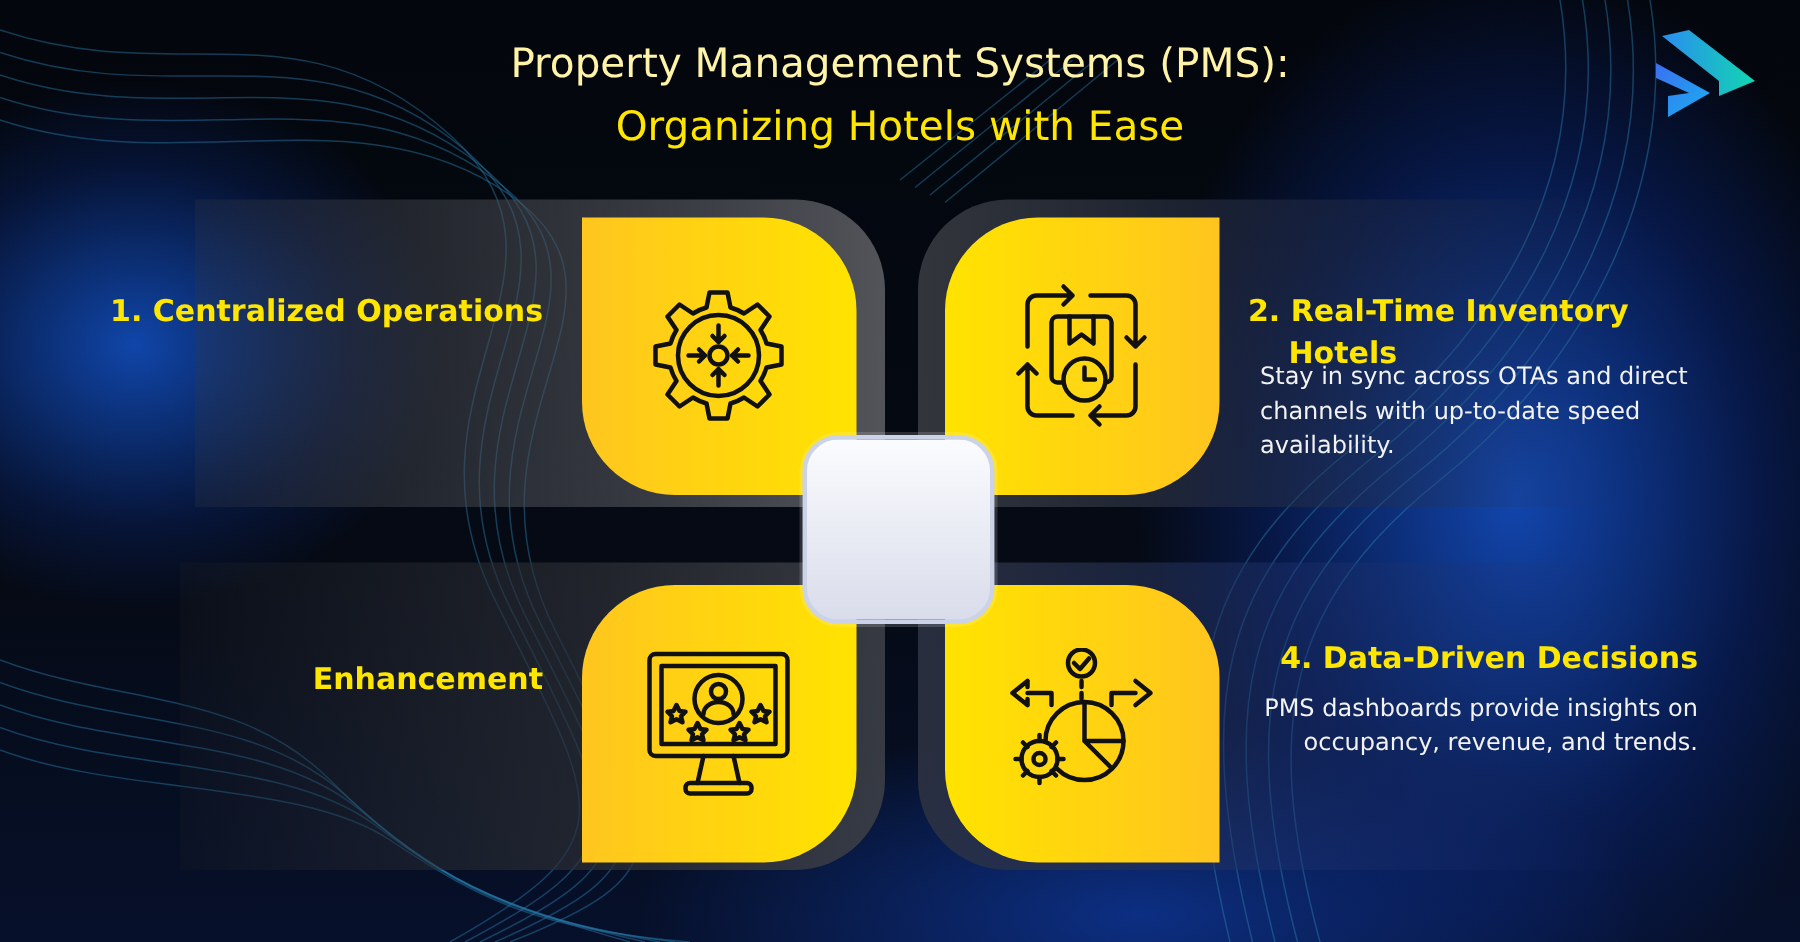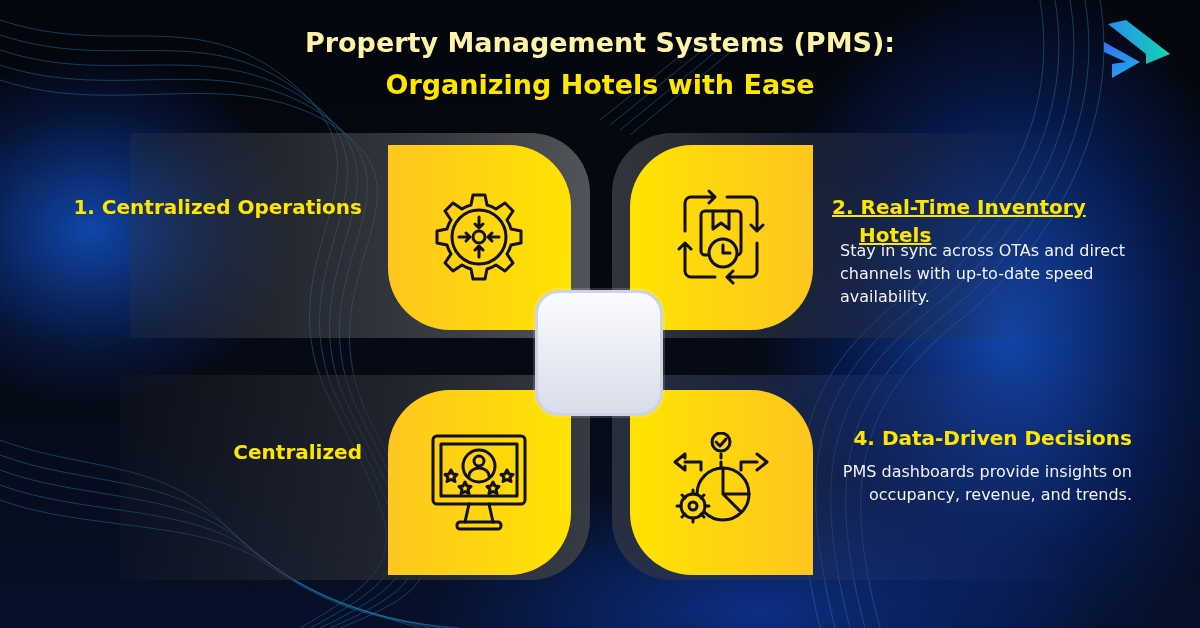--- a/index.html
+++ b/index.html
@@ -4,21 +4,21 @@
 <style>
   html,body{margin:0;padding:0;}
   body{width:1200px;height:628px;overflow:hidden;background:#000;font-family:"DejaVu Sans","Liberation Sans",sans-serif;}
   .canvas{position:relative;width:1200px;height:628px;overflow:hidden;
     background:
       radial-gradient(ellipse 260px 220px at 90px 230px, rgba(20,90,220,0.75), rgba(10,40,120,0.35) 55%, rgba(0,0,0,0) 80%),
       radial-gradient(ellipse 300px 420px at 1010px 330px, rgba(20,80,200,0.85), rgba(10,40,130,0.45) 55%, rgba(0,0,0,0) 85%),
       radial-gradient(ellipse 420px 160px at 760px 610px, rgba(15,60,170,0.7), rgba(0,0,0,0) 80%),
       linear-gradient(180deg,#03060c 0%,#050a14 60%,#06102a 100%);}
   svg.waves{position:absolute;left:0;top:0;width:1200px;height:628px;pointer-events:none;}
-  .title{position:absolute;left:0;width:1200px;text-align:center;font-weight:bold;font-size:27px;line-height:36px;}
+  .title{position:absolute;left:0;width:1200px;text-align:center;font-weight:normal;font-size:27px;line-height:36px;}
   .title.l1{top:25px;color:#fff3a8;}
   .title.l2{top:67px;color:#ffe600;}
   .logo{position:absolute;left:1100px;top:14px;width:80px;height:68px;}
   .panel{position:absolute;background:linear-gradient(90deg,rgba(70,72,78,0.55),rgba(90,92,98,0.55));border-radius:28px;}
   .panel.p1{left:130px;top:133px;width:460px;height:205px;border-radius:0 60px 0 0;
      background:linear-gradient(90deg,rgba(50,55,65,0.25),rgba(80,82,88,0.7) 70%, rgba(95,97,102,0.85));}
   .panel.p2{left:612px;top:133px;width:470px;height:205px;border-radius:60px 0 0 0;
      background:linear-gradient(90deg,rgba(55,58,64,0.9),rgba(40,48,70,0.55) 45%,rgba(0,0,0,0) 100%);}
   .panel.p3{left:120px;top:375px;width:470px;height:205px;border-radius:0 0 60px 0;
      background:linear-gradient(90deg,rgba(30,32,38,0.2),rgba(45,47,53,0.7) 60%,rgba(60,63,70,0.9));}
@@ -32,21 +32,21 @@
   .tile svg{position:absolute;left:41px;top:42px;width:100px;height:100px;}
   .center{position:absolute;left:535px;top:290px;width:128px;height:126px;border-radius:24px;
     background:linear-gradient(180deg,#fbfcff,#d9dcea);border:3px solid #cdd3e6;box-sizing:border-box;
     box-shadow:0 0 0 2px rgba(255,255,255,0.15);}
   .head{position:absolute;color:#ffe600;font-weight:bold;font-size:20px;line-height:28px;margin-top:20px;}
   .desc{position:absolute;color:#f2f2f2;font-size:16px;line-height:23px;}
   .right{text-align:right;}
   .left{text-align:left;}
   .h1{left:40px;width:322px;top:173px;}
   .d1{left:40px;width:322px;top:211px;}
-  .h2{left:832px;width:300px;top:173px;text-decoration:underline;}
+  .h2{left:832px;width:300px;top:173px;}
   .h2 .indent{display:block;padding-left:27px;}
   .d2{left:840px;width:300px;top:239px;}
   .h3{left:40px;width:322px;top:418px;}
   .d3{left:40px;width:322px;top:485px;}
   .h4{left:820px;width:312px;top:404px;}
   .d4{left:820px;width:312px;top:460px;}
 </style>
 </head>
 <body>
 
@@ -156,19 +156,19 @@
 
   <div class="head right h1">1. Centralized Operations</div>
 
   <div class="head left h2">
     <span>2. Real-Time Inventory</span>
     <span class="indent">Hotels</span>
   </div>
   <div class="desc left d2">Stay in sync across OTAs and direct channels with up-to-date speed availability.</div>
 
   <div class="head right h3">
-    <div>Centralized</div>
+    <div>Enhancement</div>
   </div>
 
   <div class="head right h4">4. Data-Driven Decisions</div>
   <div class="desc right d4">PMS dashboards provide insights on occupancy, revenue, and trends.</div>
 
 </div>
 
 </body></html>

